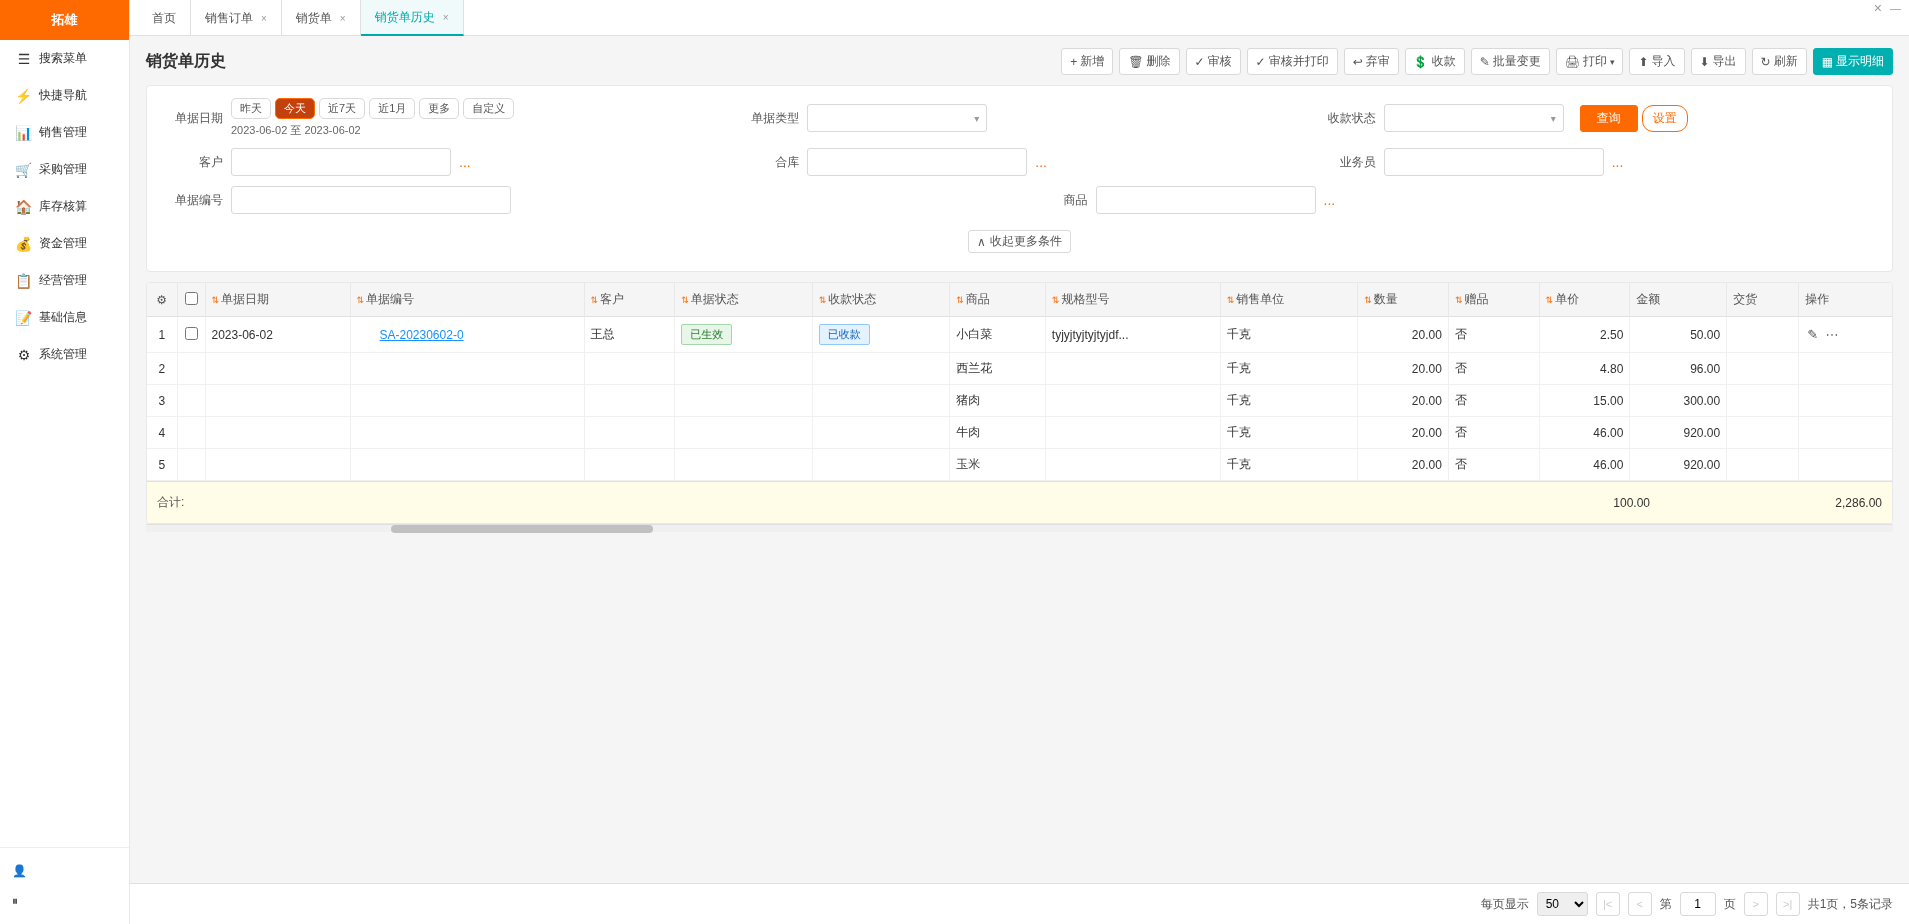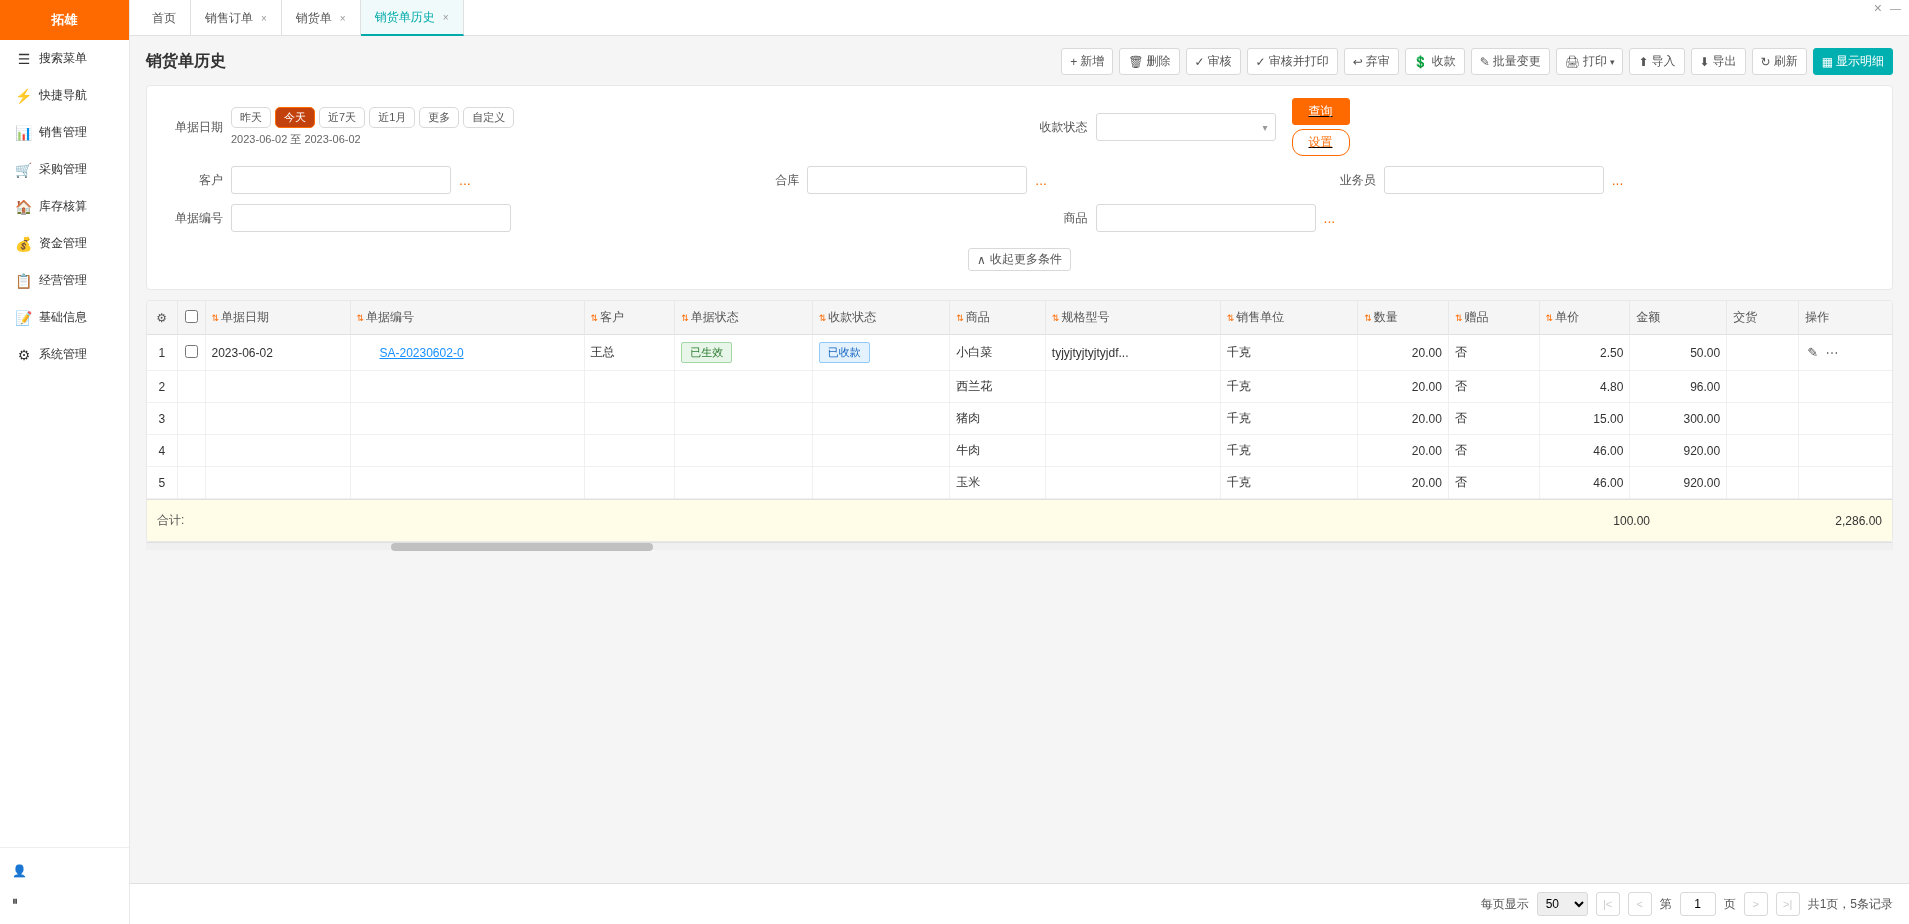--- a/index.html
+++ b/index.html
@@ -539,29 +539,37 @@
               <button class="date-btn active">今天</button>
               <button class="date-btn">近7天</button>
               <button class="date-btn">近1月</button>
               <button class="date-btn">更多</button>
               <button class="date-btn">自定义</button>
             </div>
             <div class="date-range">2023-06-02 至 2023-06-02</div>
           </div>
         </div>
 
+        <div class="filter-field" style="flex:1;">
+          <span class="filter-label">单据类型</span>
+          <div class="filter-select-wrapper">
+            <select class="filter-select filter-input-wide">
+              <option value=""></option>
+            </select>
+          </div>
+        </div>
 
         <div class="filter-field" style="flex:1;">
           <span class="filter-label">收款状态</span>
           <div class="filter-select-wrapper">
             <select class="filter-select filter-input-wide">
               <option value=""></option>
             </select>
           </div>
-          <div style="display:flex;flex-direction:column;gap:4px;margin-left:8px;text-decoration:underline;">
+          <div style="display:flex;flex-direction:row;gap:4px;margin-left:8px;">
             <button class="query-btn">查询</button>
             <button class="settings-btn">设置</button>
           </div>
         </div>
       </div>
 
       <div class="filter-row">
         <div class="filter-field">
           <span class="filter-label">客户</span>
           <input class="filter-input filter-input-wide" type="text" value="" style="">

